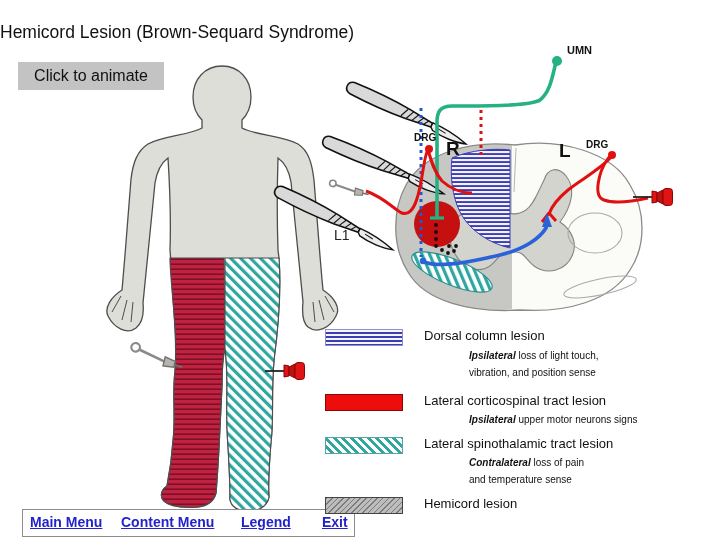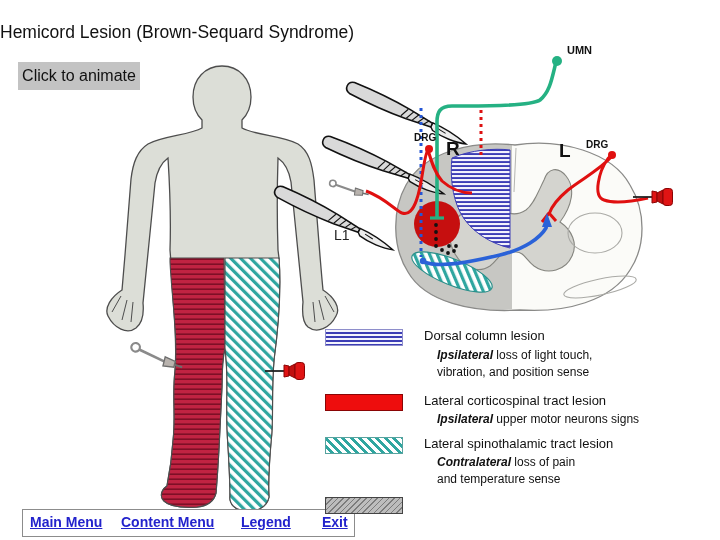--- a/index.html
+++ b/index.html
@@ -1,32 +1,32 @@
 <!DOCTYPE html>
 <html><head>
 <meta charset="utf-8">
 <style>
   html,body{margin:0;padding:0;background:#fff;}
   #slide{position:relative;width:720px;height:540px;background:#ffffff;overflow:hidden;
          font-family:"Liberation Sans","DejaVu Sans",sans-serif;color:#111;}
   .abs{position:absolute;}
   #title{left:0;top:22px;width:720px;text-align:left;font-size:17.5px;color:#111;}
-  #animateBtn{left:18px;top:62px;width:122px;height:28px;background:#c3c3c3;
+  #animateBtn{left:18px;top:62px;width:146px;height:28px;background:#c3c3c3;
               display:flex;align-items:center;justify-content:center;font-size:16px;color:#111;}
   svg{position:absolute;left:0;top:0;}
   .lbl{position:absolute;color:#111;}
   .lbl-umn{left:567px;top:44px;font-size:11px;font-weight:bold;}
   .lbl-r{left:446px;top:138px;font-size:19px;font-weight:bold;}
   .lbl-l{left:559px;top:140px;font-size:19px;font-weight:bold;}
   .lbl-l1{left:334px;top:227px;font-size:14px;color:#222;}
   .lbl-drg{font-size:10px;font-weight:bold;}
   .lbl-drg.r{left:414px;top:132px;}
   .lbl-drg.l{left:586px;top:139px;}
   .legend-name{font-size:13px;line-height:18px;}
-  .legend-sub{font-size:12px;line-height:17px;}
+  .legend-sub{font-size:10px;line-height:17px;margin-left:32px;}
   .legend-sub .emph{font-weight:bold;font-style:italic;}
   .swatch{width:76px;height:15px;border:1px solid #555;z-index:2;}
   .sw-blue{left:325px;top:329px;border-color:#8e8ecb;
     background:repeating-linear-gradient(180deg,#f4f4fd 0 2px,#3c3db5 2px 4px);}
   .sw-red{left:325px;top:394px;background:#ee0d0d;border-color:#8a0505;}
   .sw-teal{left:325px;top:437px;border-color:#57a39f;
     background:repeating-linear-gradient(45deg,#ffffff 0 3px,#2fa6a0 3px 6px);}
   .sw-gray{left:325px;top:497px;border-color:#444;
     background:#bdbdbd repeating-linear-gradient(135deg,rgba(70,70,70,.55) 0 1px,transparent 1px 4px);}
   #navBox{left:22px;top:509px;width:331px;height:26px;border:1.5px solid #8c8c8c;background:#fff;z-index:1;}
@@ -195,20 +195,21 @@
   <div class="abs legend-name" style="left:424px;top:392px;">Lateral corticospinal tract lesion</div>
 
   <div class="abs swatch sw-teal"></div>
   <div class="abs legend-name" style="left:424px;top:435px;">Lateral spinothalamic tract lesion</div>
   <div class="abs legend-sub" style="left:437px;top:454px;">
     <span class="emph">Contralateral</span><span> loss of pain</span>
   </div>
   <div class="abs legend-sub" style="left:437px;top:471px;">and temperature sense</div>
 
   <div class="abs swatch sw-gray"></div>
+  <div class="abs legend-name" style="left:424px;top:495px;">Hemicord lesion</div>
 
   <div id="navBox" class="abs"></div>
   <span class="nav-link nl0">Main Menu</span>
   <span class="nav-link nl1">Content Menu</span>
   <span class="nav-link nl2">Legend</span>
   <span class="nav-link nl3">Exit</span>
 
 </div>
 
 </body></html>

